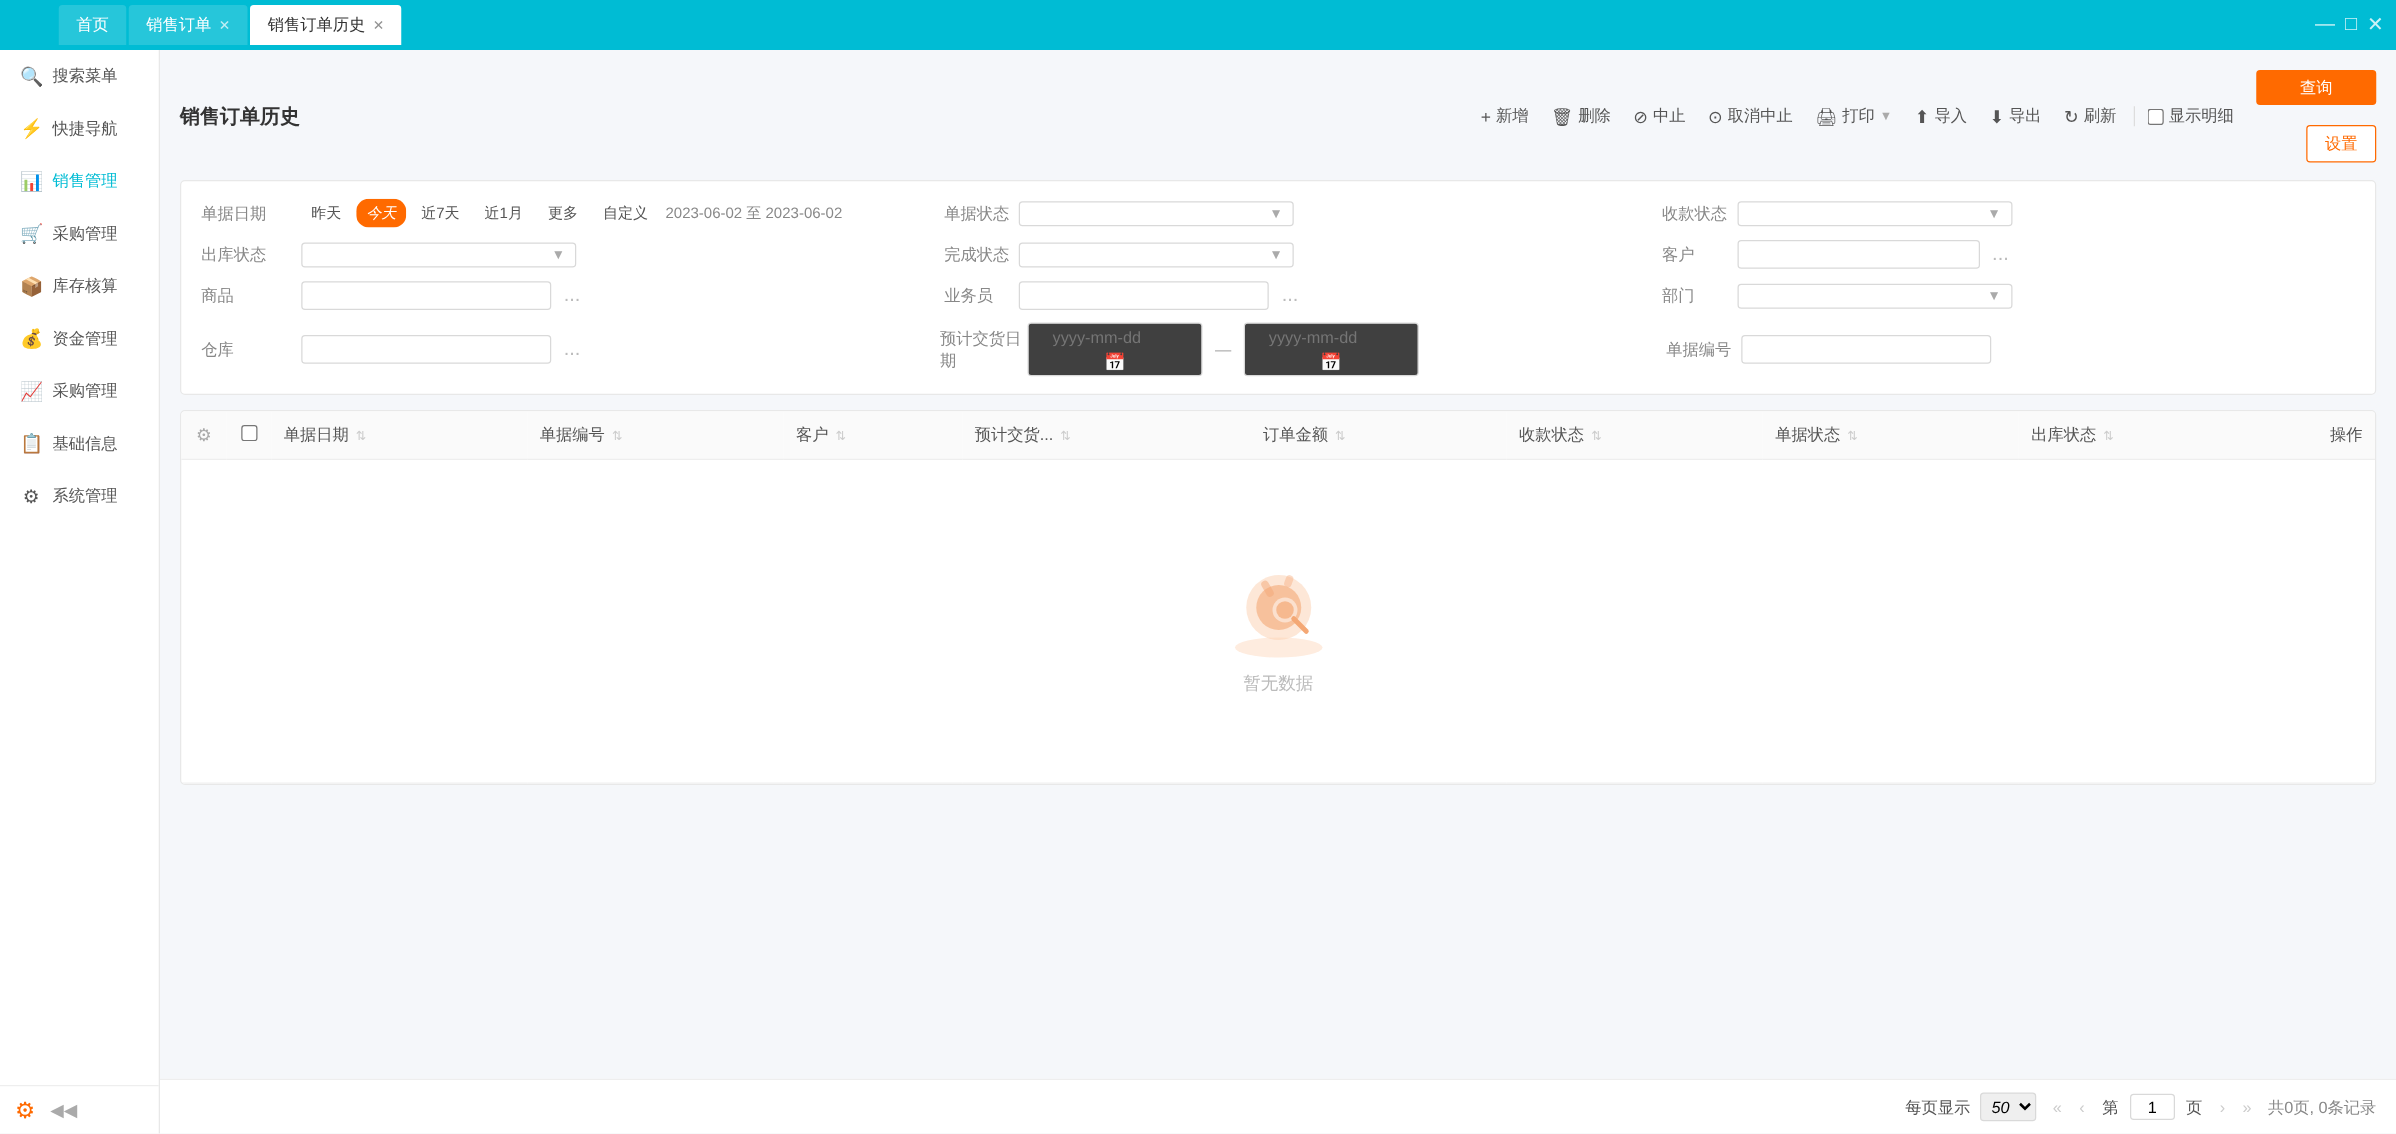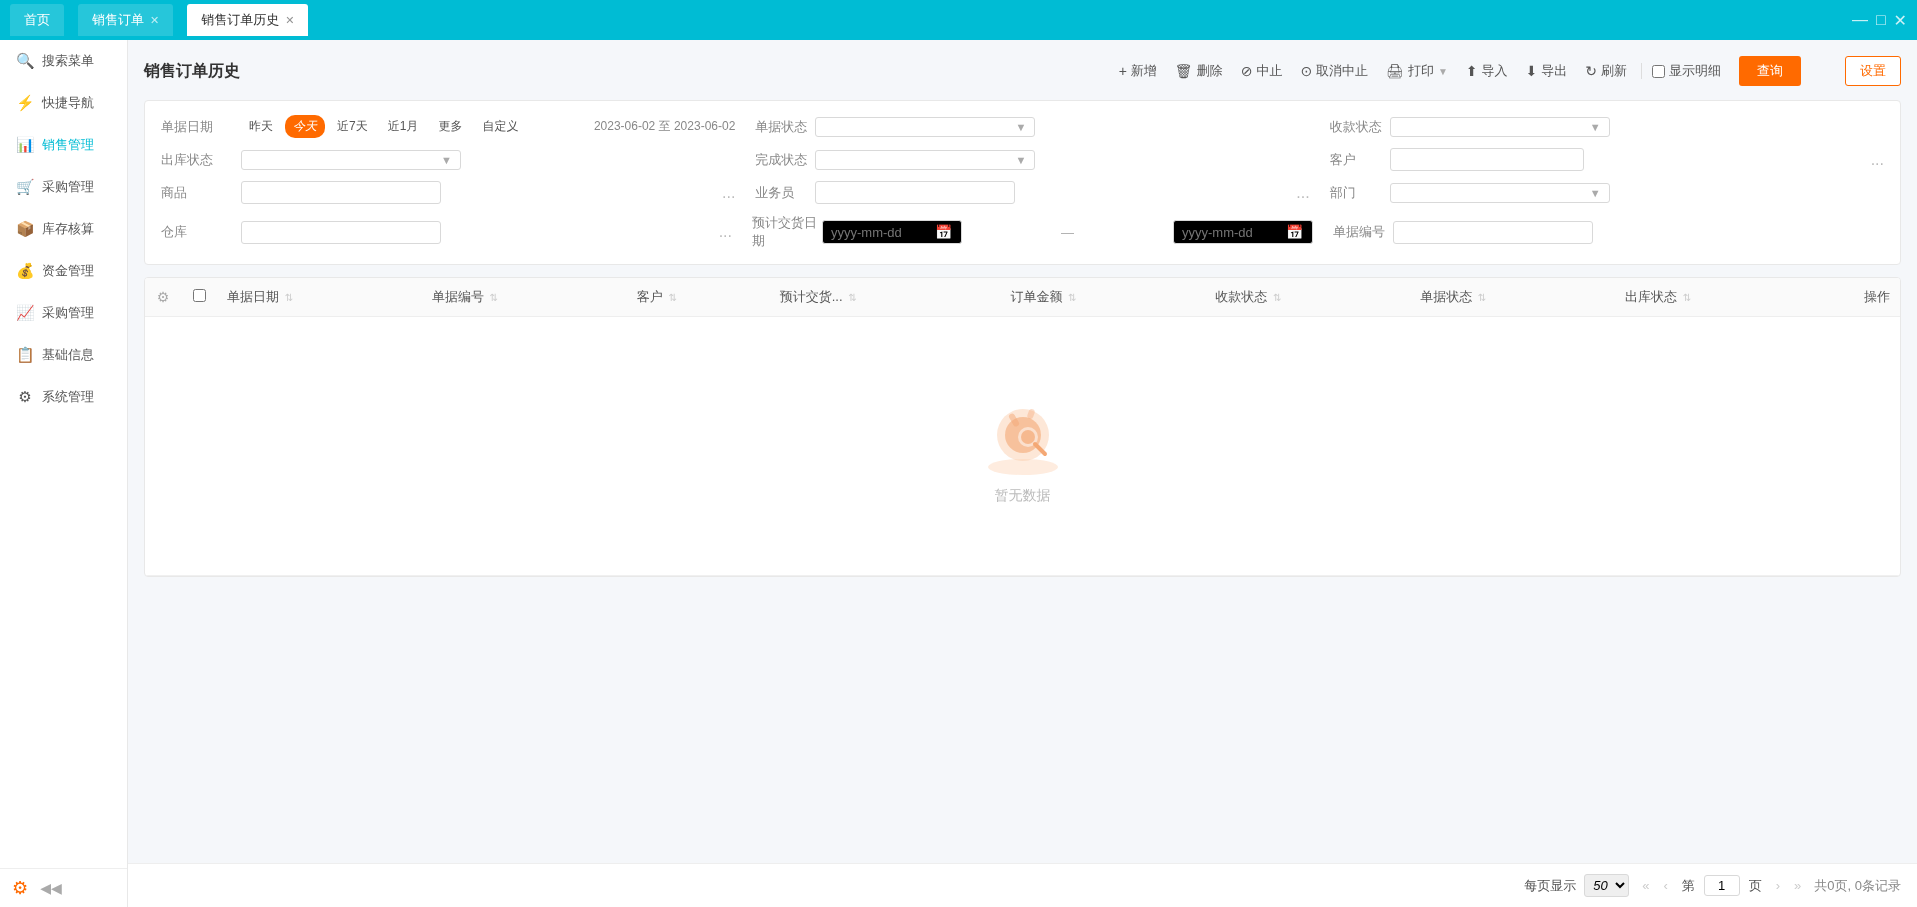--- a/index.html
+++ b/index.html
@@ -1,20 +1,20 @@
 <!DOCTYPE html>
 <html><head>
   <meta charset="utf-8">
   <style>
     * { box-sizing: border-box; margin: 0; padding: 0; }
     body { font-family: 'Microsoft YaHei', Arial, sans-serif; font-size: 13px; background: #f5f5f5; color: #333; display: flex; flex-direction: column; height: 100vh; overflow: hidden; }
 
     
     .top-bar { background: #00bcd4; display: flex; align-items: center; height: 40px; padding: 0 10px; flex-shrink: 0; }
-    .top-bar-tabs { display: flex; align-items: flex-end; flex: 1; gap: 14px; }
+    .top-bar-tabs { display: flex; align-items: flex-end; flex: 1; gap: 2px; margin-left: 37px; }
     .top-tab { background: rgba(255,255,255,0.15); color: #fff; padding: 0 14px; height: 32px; display: flex; align-items: center; gap: 6px; cursor: pointer; border-radius: 3px 3px 0 0; font-size: 13px; }
     .top-tab.active { background: #fff; color: #333; }
     .top-tab .close-x { font-size: 11px; opacity: 0.7; cursor: pointer; }
     .top-tab.active .close-x { color: #666; }
     .top-bar-actions { display: flex; align-items: center; gap: 8px; }
     .top-bar-actions span { color: #fff; font-size: 16px; cursor: pointer; opacity: 0.8; }
 
     
     .main-layout { display: flex; flex: 1; overflow: hidden; }
 
@@ -41,33 +41,33 @@
     .toolbar-divider { width: 1px; height: 16px; background: #ddd; }
     .btn-query { background: #ff6a00; color: #fff; border: none; padding: 5px 18px; border-radius: 3px; cursor: pointer; font-size: 13px; }
     .btn-settings { background: #fff; color: #ff6a00; border: 1px solid #ff6a00; padding: 5px 14px; border-radius: 3px; cursor: pointer; font-size: 13px; margin-left: 40px; }
     .checkbox-label { display: flex; align-items: center; gap: 4px; font-size: 13px; color: #555; cursor: pointer; }
 
     
     .filter-card { background: #fff; border-radius: 4px; padding: 14px 16px; margin-bottom: 12px; border: 1px solid #e8e8e8; }
     .filter-row { display: flex; align-items: center; margin-bottom: 10px; gap: 0; }
     .filter-row:last-child { margin-bottom: 0; }
     .filter-label { width: 80px; color: #888; font-size: 13px; flex-shrink: 0; }
-    .filter-control { flex: 1; display: flex; align-items: center; gap: 6px; justify-content: space-between; }
+    .filter-control { flex: 1; display: flex; align-items: center; gap: 6px; }
     .date-btns { display: flex; align-items: center; gap: 4px; }
     .date-btn { padding: 2px 7px; border-radius: 3px; font-size: 12px; cursor: pointer; border: 1px solid transparent; color: #555; }
     .date-btn.active { background: #ff6a00; color: #fff; border-radius: 10px; font-style: italic; }
     .date-range { color: #888; font-size: 12px; }
     .select-box { display: flex; align-items: center; border: 1px solid #d9d9d9; border-radius: 3px; padding: 3px 8px; min-width: 180px; background: #fff; cursor: pointer; }
     .select-box span.val { flex: 1; color: #bbb; font-size: 13px; }
     .select-box .arrow { color: #aaa; font-size: 11px; }
     .input-box { display: flex; align-items: center; border: 1px solid #d9d9d9; border-radius: 3px; padding: 3px 8px; min-width: 200px; background: #fff; }
     .input-box input { border: none; outline: none; width: 100%; font-size: 13px; color: #333; background: transparent; }
     .input-box input::placeholder { color: #bbb; }
     .dots-btn { color: #bbb; cursor: pointer; font-size: 16px; margin-left: 4px; }
-    .date-input-box { display: flex; align-items: center; border: 1px solid #d9d9d9; border-radius: 3px; padding: 3px 8px; min-width: 140px; background: #000000; gap: 4px; }
+    .date-input-box { display: flex; align-items: center; border: 1px solid #d9d9d9; border-radius: 3px; padding: 3px 8px; min-width: 140px; background: #404040; gap: 4px; flex-direction: column; }
     .date-input-box input { border: none; outline: none; width: 100px; font-size: 13px; color: #bbb; background: transparent; }
     .date-input-box .cal-icon { color: #aaa; font-size: 14px; cursor: pointer; }
     .date-sep { color: #aaa; margin: 0 6px; }
     .collapse-row { text-align: center; color: #00bcd4; font-size: 13px; cursor: pointer; margin-top: 2px; }
     .collapse-row span { margin-right: 4px; }
 
     
     .table-card { background: #fff; border-radius: 4px; border: 1px solid #e8e8e8; overflow: hidden; }
     table { width: 100%; border-collapse: collapse; }
     thead tr { background: #fafafa; }
@@ -198,21 +198,21 @@
           </div>
           <div class="toolbar-btn">
             <span class="icon">↻</span>
             <span>刷新</span>
           </div>
           <div class="toolbar-divider"></div>
           <label class="checkbox-label">
             <input type="checkbox" style="">
             <span>显示明细</span>
           </label>
-          <div style="margin-left: 8px; display: flex; gap: 4px; justify-content: space-between;">
+          <div style="margin-left: 8px; display: flex; flex-direction: column; gap: 16px; justify-content: space-between;">
             <button class="btn-query">查询</button>
             <button class="btn-settings">设置</button>
           </div>
         </div>
       </div>
 
       <div class="filter-card">
 
         <div class="filter-row">
           <span class="filter-label">单据日期</span>

